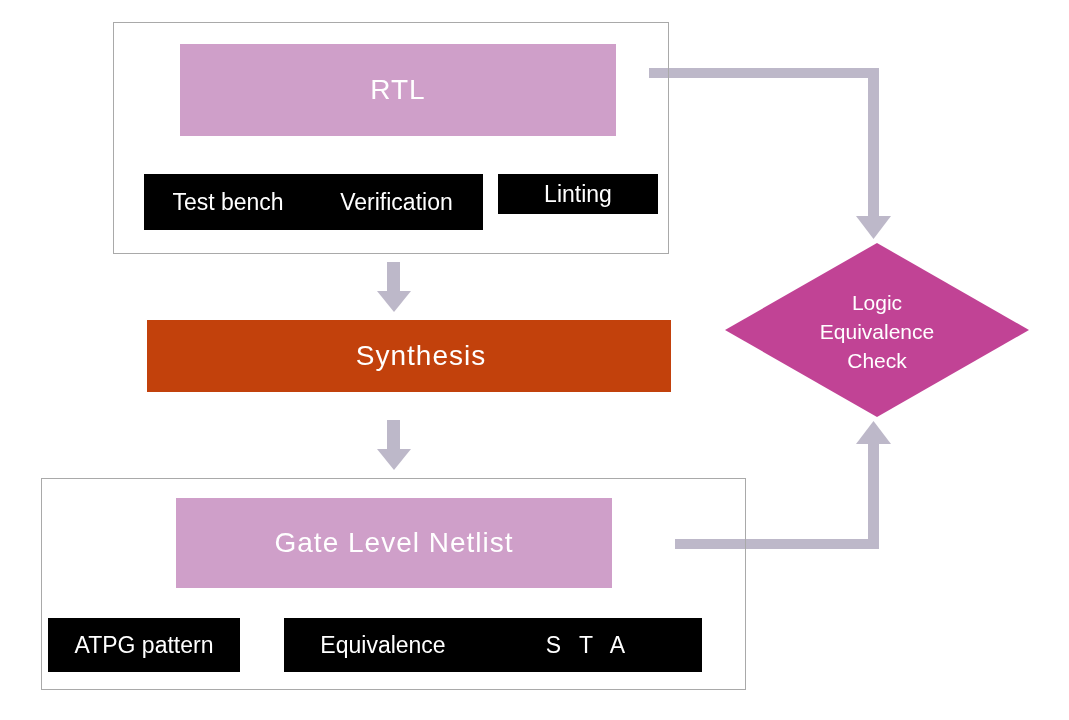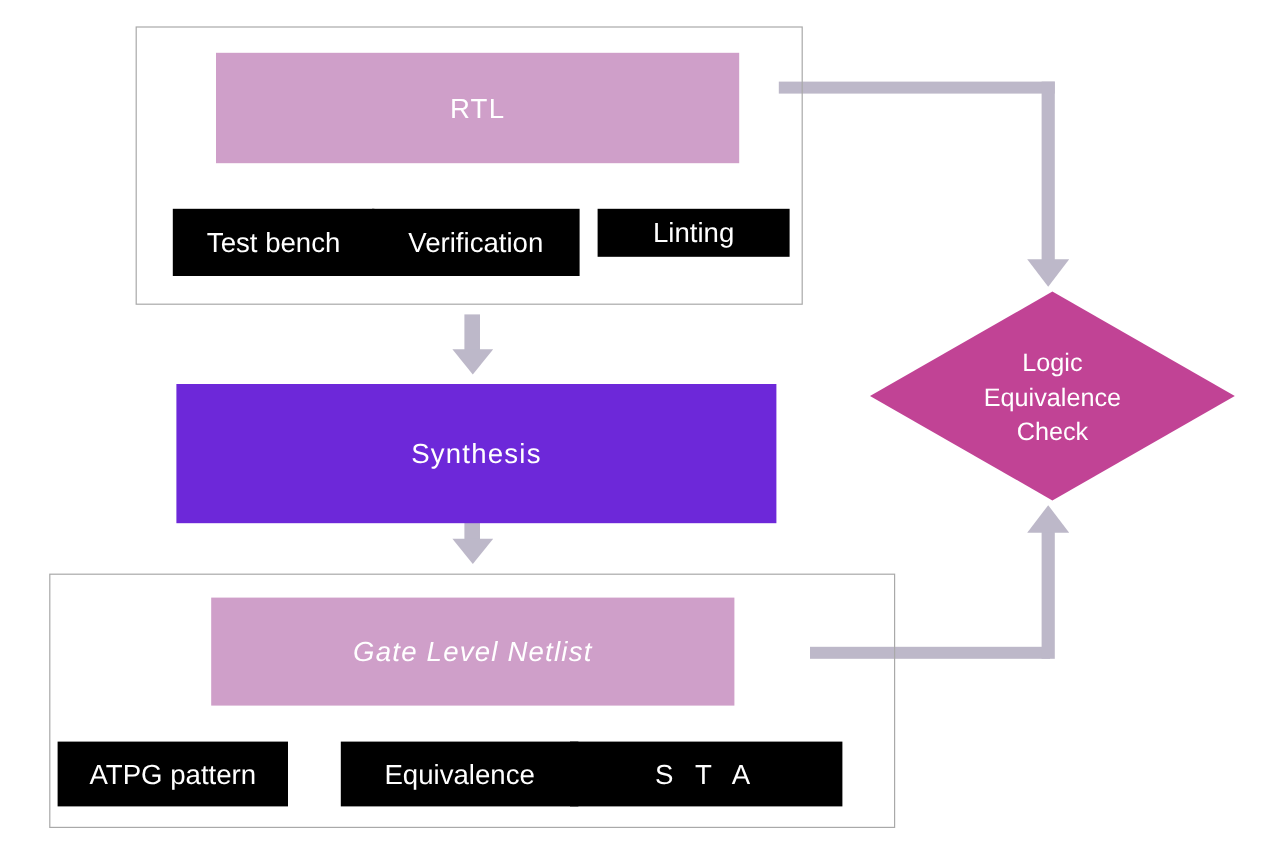--- a/index.html
+++ b/index.html
@@ -20,26 +20,26 @@
     background:transparent;
     z-index:1;
     box-sizing:border-box;
   }
   .group-rtl    { left:113px; top:22px;  width:556px; height:232px; }
   .group-netlist{ left:41px;  top:478px; width:705px; height:212px; }
 
   .node {
     position:absolute;
     display:flex; align-items:center; justify-content:center;
-    color:#ffffff; font-size:23px; letter-spacing:1px;
+    color:#ffffff; font-size:28px; letter-spacing:1px;
     z-index:2;
   }
   .node-rtl       { left:180px; top:44px;  width:436px; height:92px; background:#cf9fc9; }
-  .node-synthesis { left:147px; top:320px; width:500px; height:116px; background:#6d28d9; }
-  .node-gln       { left:176px; top:498px; width:436px; height:90px; background:#cf9fc9;font-style:italic; }
+  .node-synthesis { left:147px; top:320px; width:500px; height:72px; background:#c2410c;padding-left:24px; }
+  .node-gln       { left:176px; top:498px; width:436px; height:90px; background:#cf9fc9; }
 
   .chip {
     position:absolute;
     display:flex; align-items:center; justify-content:center;
     background:#000000; color:#ffffff; font-size:23px;
     z-index:2;
   }
   .chip-tb   { left:144px; top:174px; width:168px; height:56px; }
   .chip-ver  { left:310px; top:174px; width:173px; height:56px;text-align:right; }
   .chip-lint { left:498px; top:174px; width:160px; height:40px; }

